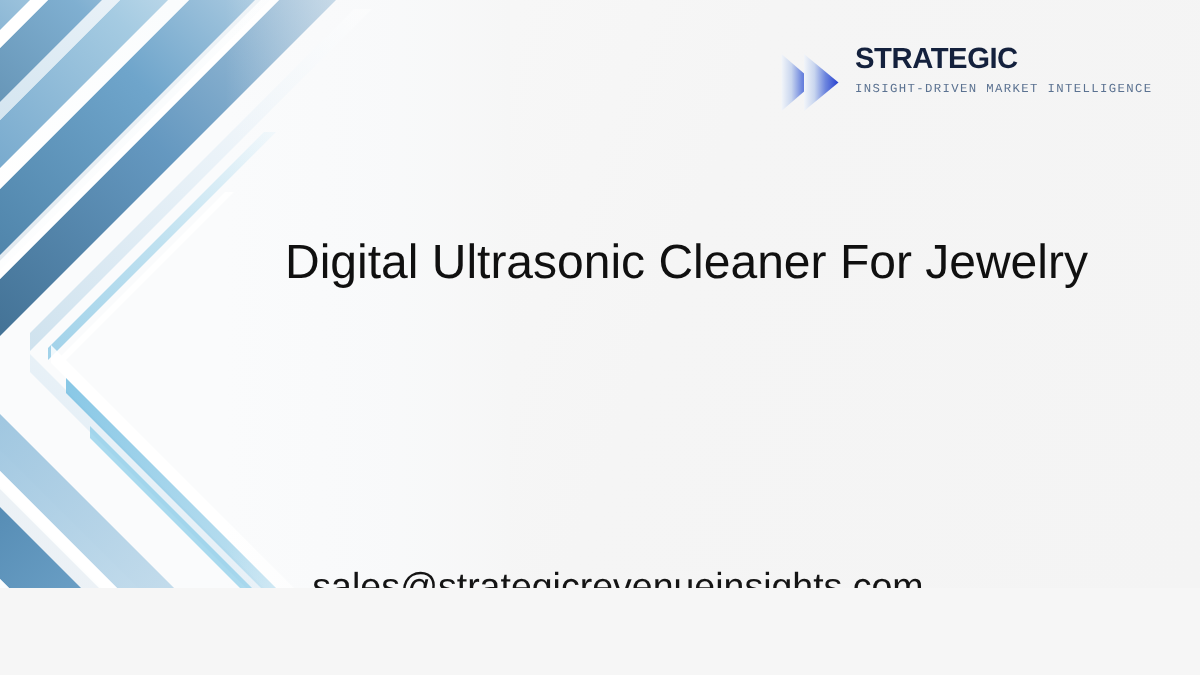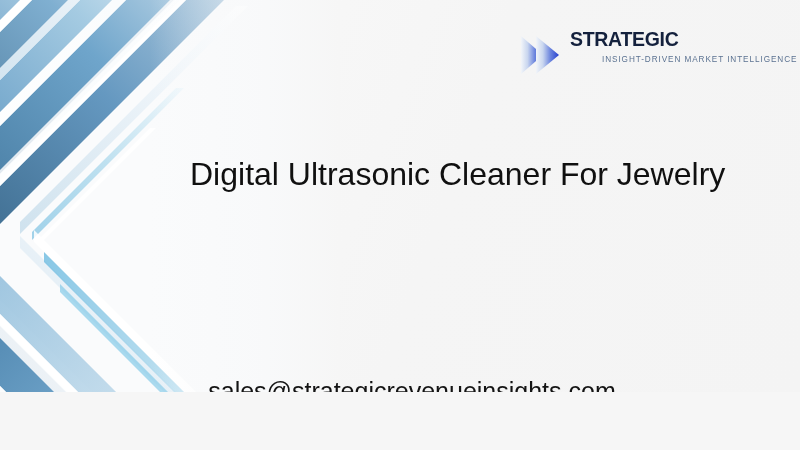--- a/index.html
+++ b/index.html
@@ -59,27 +59,26 @@
     font-family: "Liberation Sans", sans-serif;
     font-weight: bold;
     font-size: 19.5px;
     line-height: 19.5px;
     letter-spacing: -0.3px;
     color: #14213d;
     white-space: nowrap;
   }
   .logo-tagline {
     margin-top: 5px;
-    font-family: Liberation Sans, sans-serif;
+    font-family: Liberation Mono, monospace;
     font-size: 8.2px;
     line-height: 9px;
     letter-spacing: 0.92px;
     color: #5b7291;
     white-space: nowrap;
-    margin-left: 32px;
   }
 
   
   .headline {
     position: absolute;
     left: 190px;
     top: 152px;
     width: 640px;
     font-size: 32px;
     line-height: 44px;

